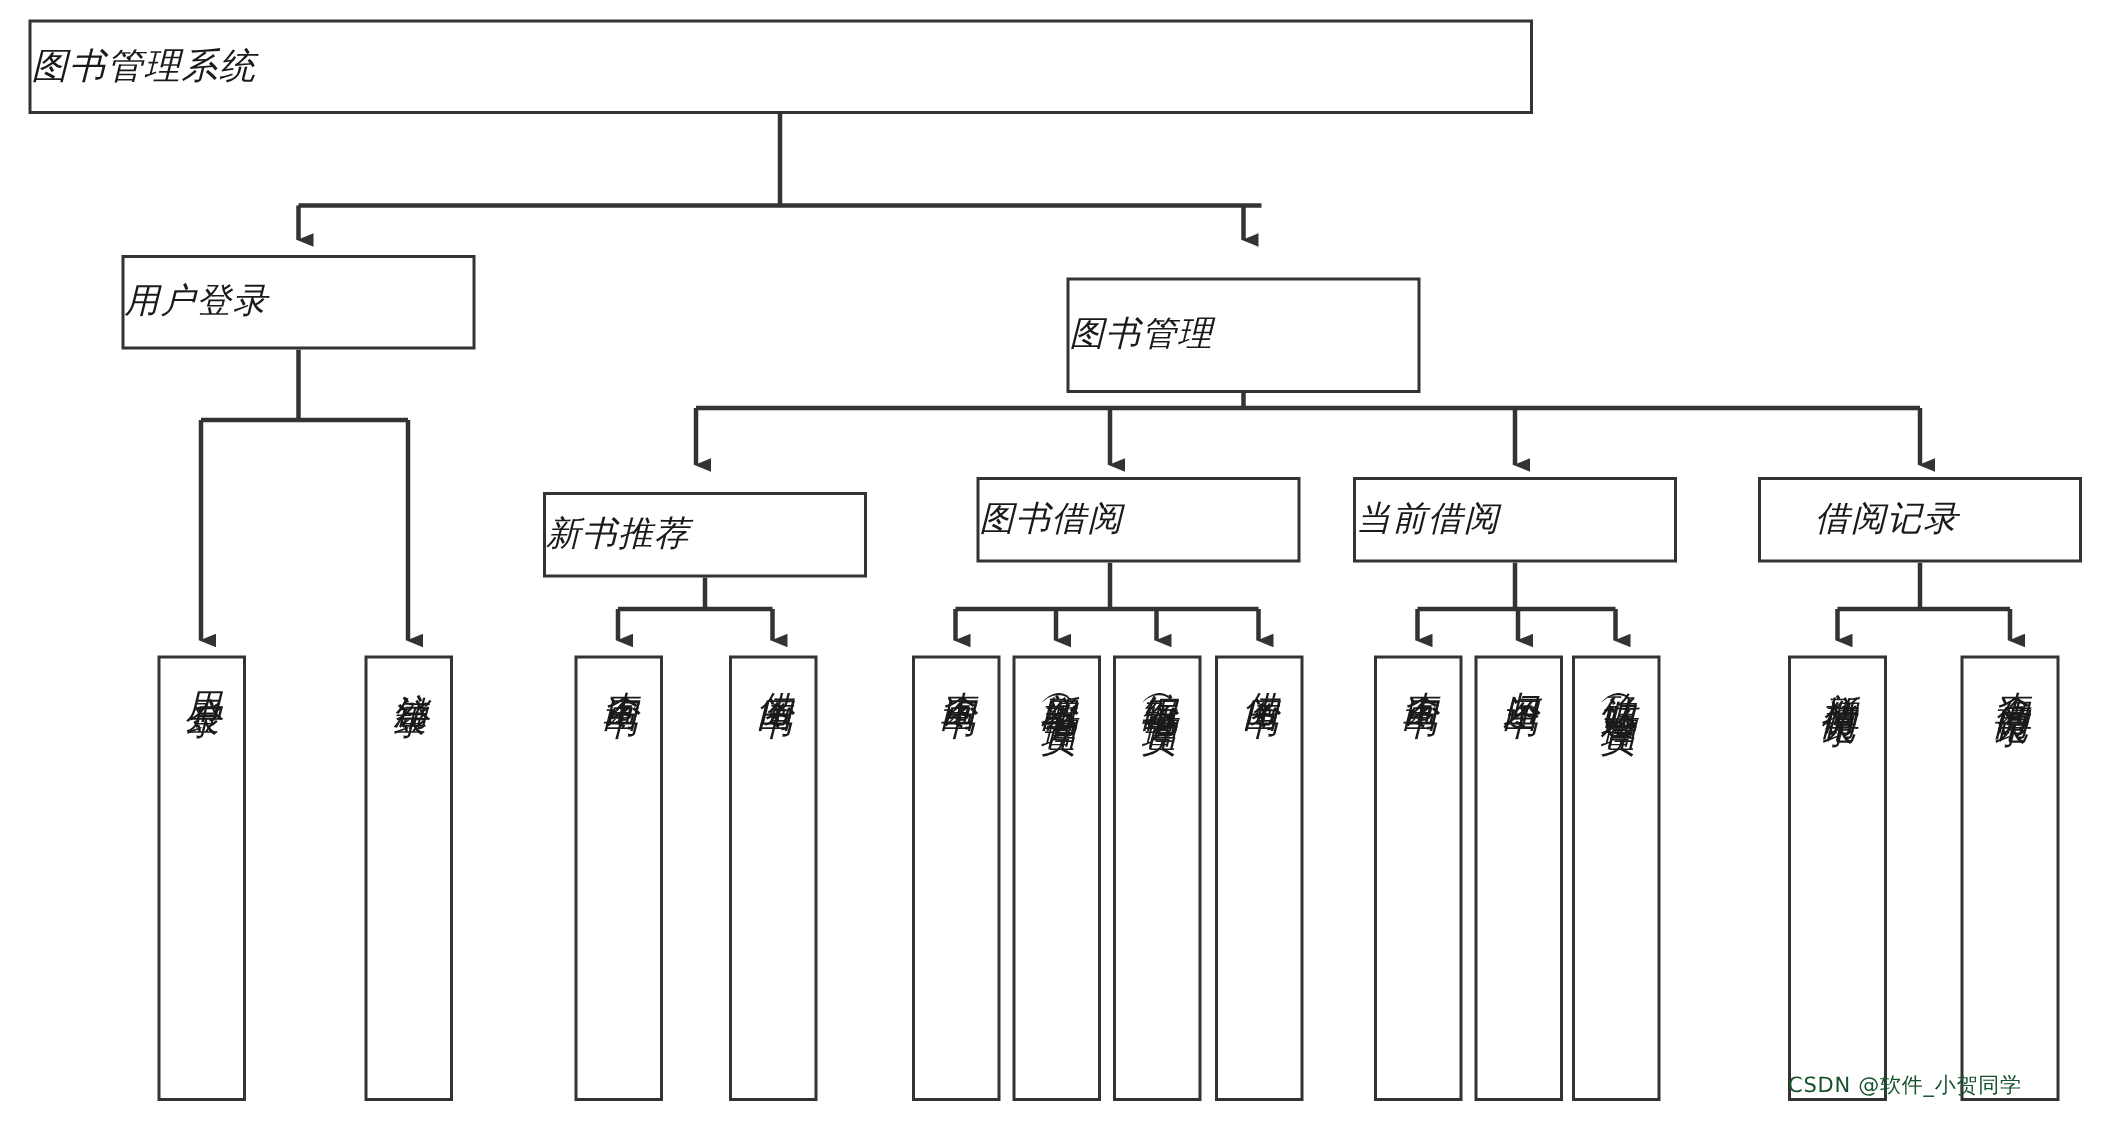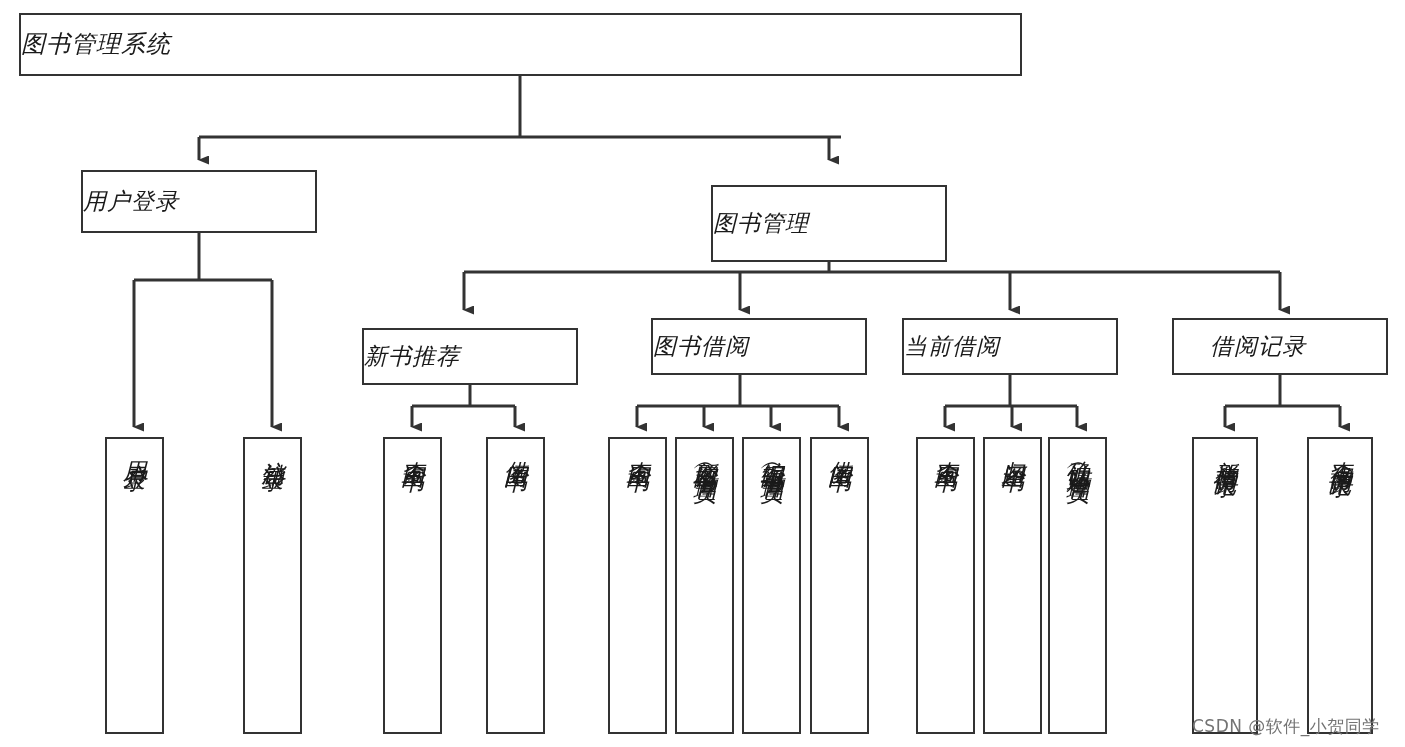--- a/index.html
+++ b/index.html
@@ -54,22 +54,22 @@
     writing-mode: vertical-rl;
     text-orientation: upright;
     white-space: normal;
     text-align: center;
   }
   .node.root {
     font-size: 24px;
   }
   .watermark {
     position: absolute;
-    color: #737373;
-    font-size: 17px;
+    color: #14532d;
+    font-size: 14px;
     letter-spacing: 0.5px;
     white-space: nowrap;
     user-select: none;
   }
 </style>
 </head>
 <body>
 
 <div id="canvas">
 

